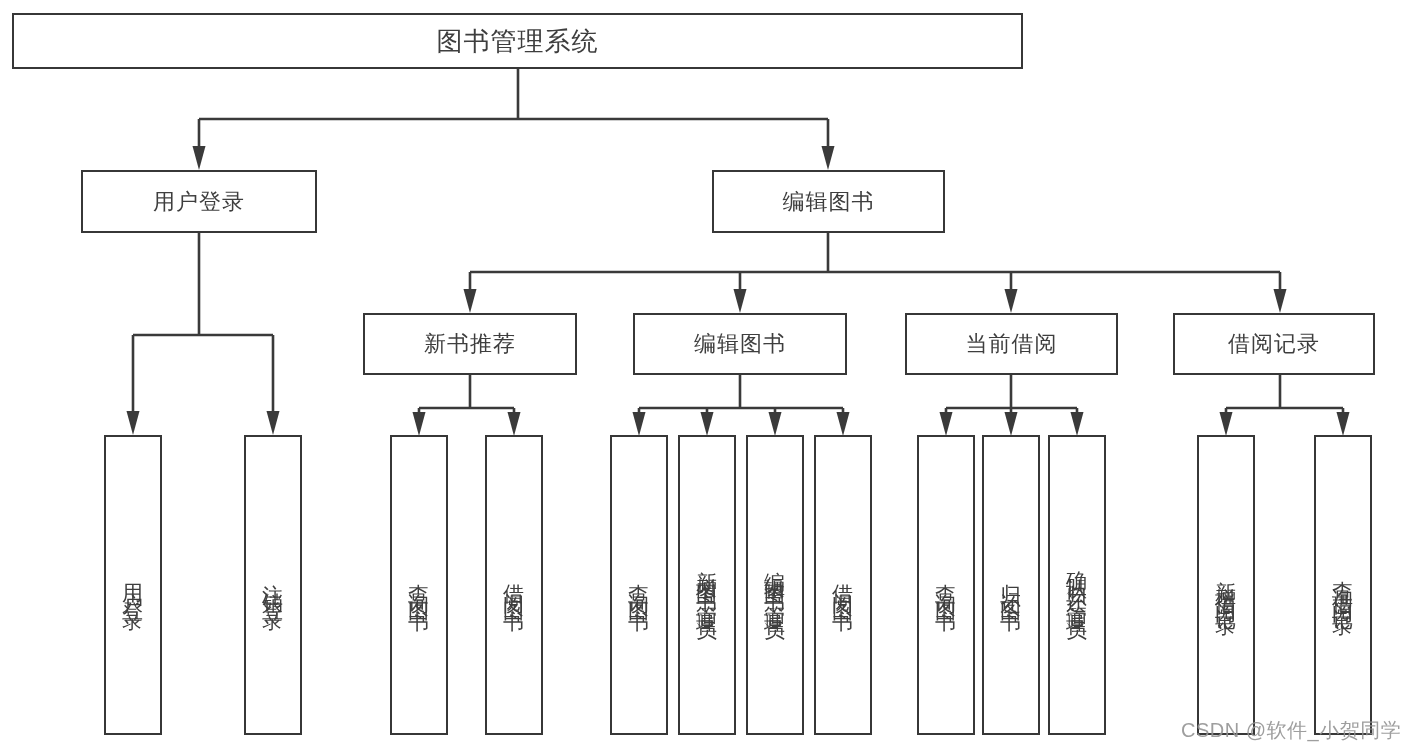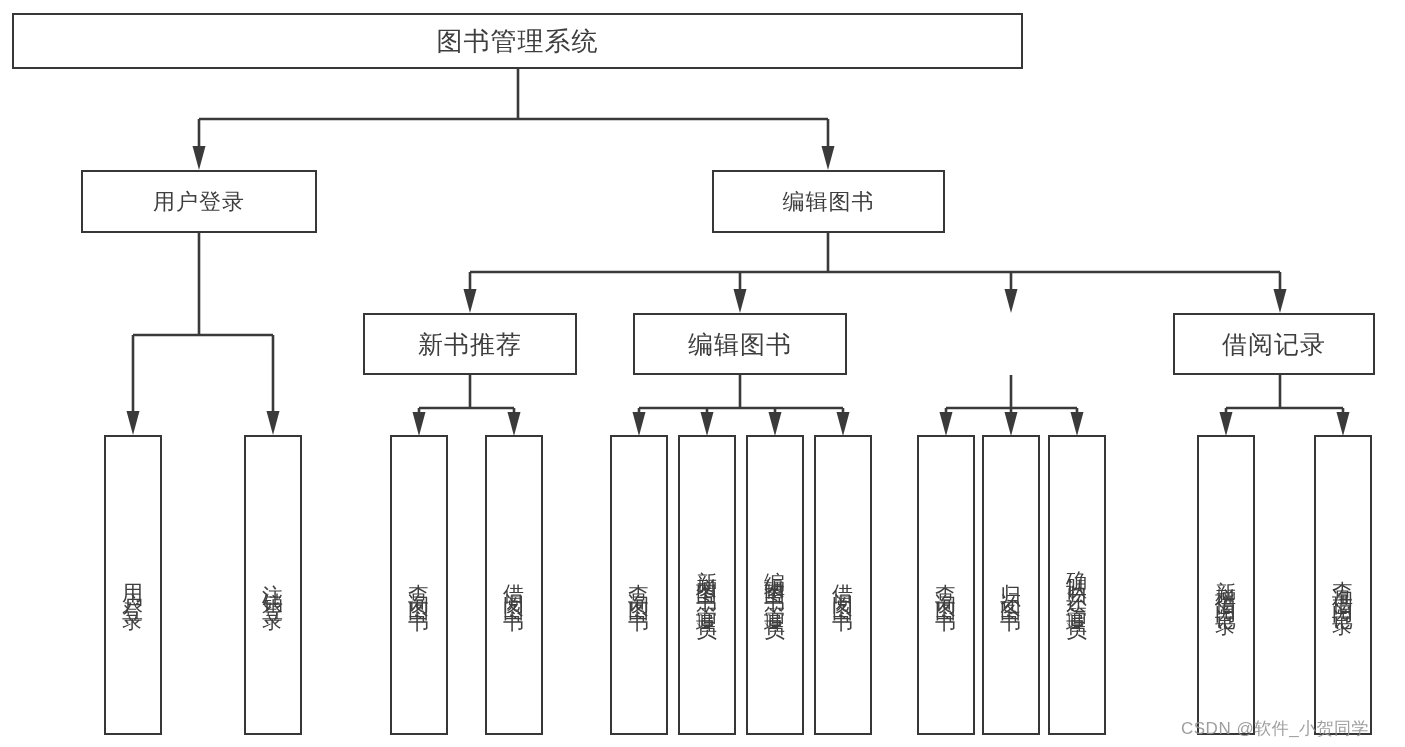--- a/index.html
+++ b/index.html
@@ -34,38 +34,38 @@
     font-size: 26px;
     letter-spacing: 1px;
   }
   .l2-box {
     top: 170px; height: 63px;
     font-size: 22px;
     letter-spacing: 1px;
   }
   .l3-box {
     top: 313px; height: 62px;
-    font-size: 25px;
+    font-size: 22px;
     letter-spacing: 1px;
   }
   .leaf-box {
     top: 435px; height: 300px; width: 58px;
     writing-mode: vertical-rl;
     text-orientation: mixed;
     font-size: 21px;
     letter-spacing: 9px;
     line-height: 53px;
   }
   .leaf-box.tight {
     letter-spacing: 7px;
   }
   .watermark {
     position: absolute;
     left: 1181px; top: 717px;
-    font-size: 17px;
+    font-size: 20px;
     color: rgba(148,148,148,0.9);
     letter-spacing: 0.5px;
     white-space: nowrap;
     z-index: 3;
   }
 </style>
 </head>
 <body>
 
 <div class="canvas">
@@ -117,20 +117,21 @@
     </g>
   </svg>
 
   <div class="box root-box">图书管理系统</div>
 
   <div class="box l2-box" style="left:81px;width:236px">用户登录</div>
   <div class="box l2-box" style="left:712px;width:233px">编辑图书</div>
 
   <div class="box l3-box" style="left:363px;width:214px">新书推荐</div>
   <div class="box l3-box" style="left:633px;width:214px">编辑图书</div>
+  <div class="box l3-box" style="left:905px;width:213px">当前借阅</div>
   <div class="box l3-box" style="left:1173px;width:202px">借阅记录</div>
 
   <div class="box leaf-box" style="left:104px">用户登录</div>
   <div class="box leaf-box" style="left:244px">注销登录</div>
 
   <div class="box leaf-box" style="left:390px">查询图书</div>
   <div class="box leaf-box" style="left:485px">借阅图书</div>
 
   <div class="box leaf-box" style="left:610px">查询图书</div>
   <div class="box leaf-box tight" style="left:678px">新增图书（管理员）</div>

